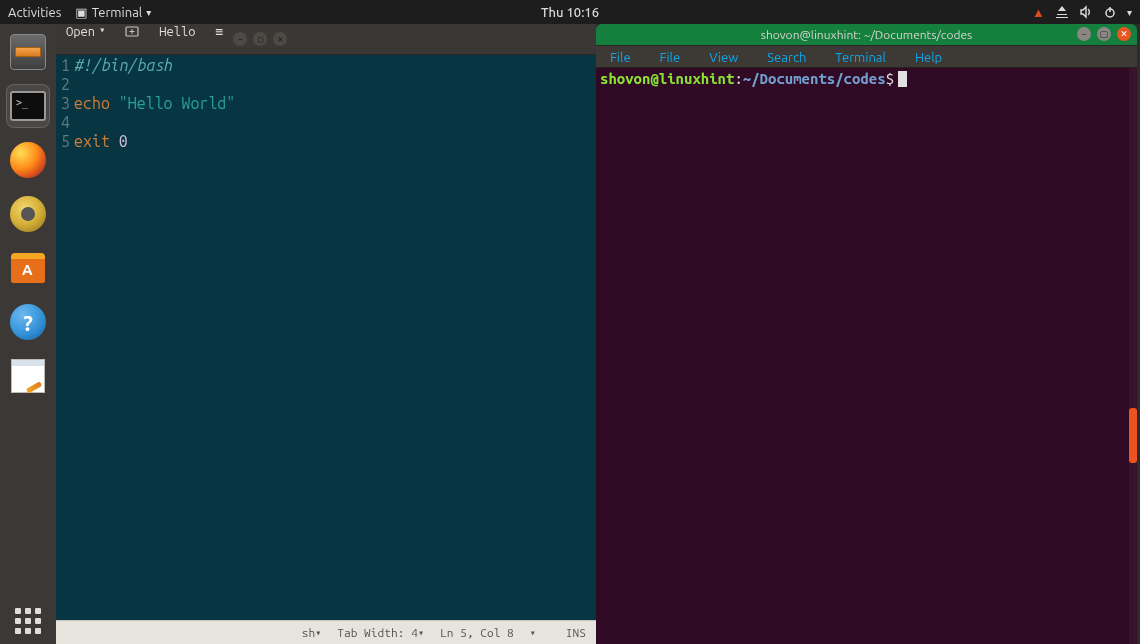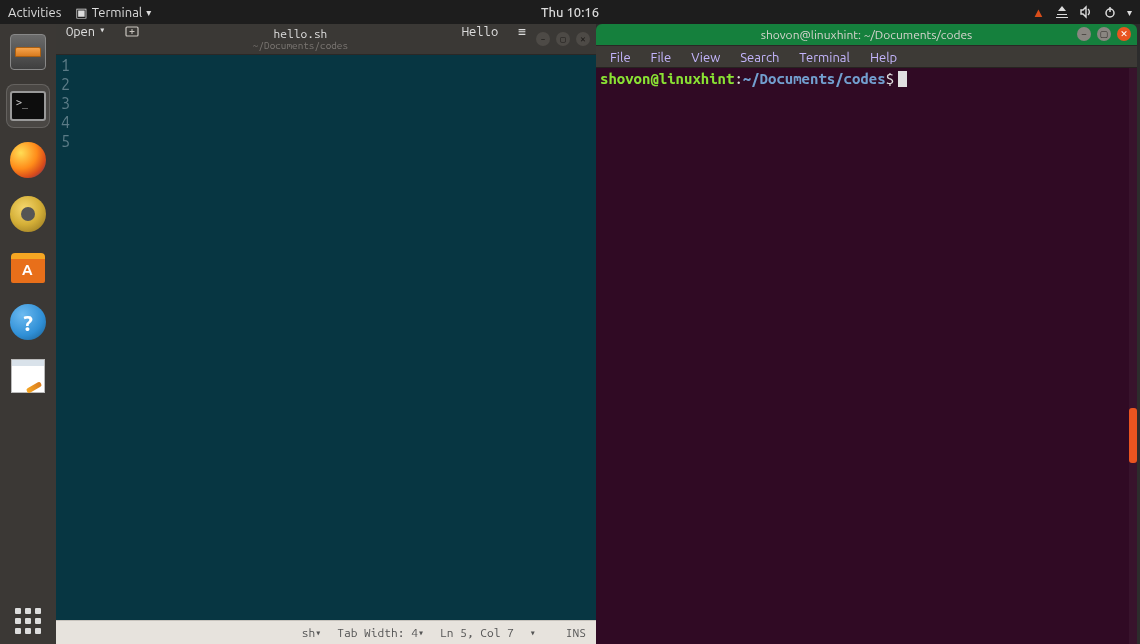--- a/index.html
+++ b/index.html
@@ -137,22 +137,22 @@
     display:flex; align-items:center; justify-content:center;
     position:relative; border-radius:6px 6px 0 0;
     border-bottom:1px solid #2a2826;
   }
   .term-ctls { position:absolute; right:6px; top:3px; display:flex; gap:6px;}
   .tctl {width:14px;height:14px;border-radius:50%;display:flex;align-items:center;justify-content:center;font-size:9px;cursor:pointer;}
   .tmin {background:#8a8681;color:#2b2724;}
   .tmax {background:#8a8681;color:#2b2724;}
   .tclose{background:#e95420;color:#fff;}
   .term-menu {
-    height:22px; background:#3d3a36; color:#c4b5fd; font-size:13px;
-    display:flex; align-items:center; gap:4px; padding:0 6px;
+    height:22px; background:#3d3a36; color:#0ea5e9; font-size:13px;
+    display:flex; align-items:center; gap:13px; padding:0 6px;
     border-bottom:1px solid #262320;
   }
   .term-menu span { padding:0 8px; cursor:pointer;}
   .term-body {
     flex:1; background:#300a24; color:#e0e0e0;
     font-family:"Ubuntu Mono","DejaVu Sans Mono",monospace;
     font-size:15px; padding:2px 4px; position:relative;
   }
   .prompt-user { color:#8ae234; font-weight:bold;}
   .prompt-path { color:#729fcf; font-weight:bold;}
@@ -252,57 +252,60 @@
       <span>Open</span>
       <span class="chev">▾</span>
     </div>
     <div class="gedit-btn">
       <svg width="14" height="14" viewBox="0 0 14 14">
           <rect x="1" y="3" width="12" height="9" rx="1" fill="none" stroke="#c9c5bf" stroke-width="1.2"></rect>
           <line x1="7" y1="5" x2="7" y2="10" stroke="#c9c5bf"></line>
           <line x1="4.5" y1="7.5" x2="9.5" y2="7.5" stroke="#c9c5bf"></line>
         </svg>
     </div>
-    <div class="gedit-title">
-      <div class="fname">hello.sh</div>
-      <div class="fpath">~/Documents/codes</div>
-    </div>
     <div class="gedit-btn">Hello</div>
     <div class="gedit-btn">
       <span>≡</span>
     </div>
     <div class="gedit-windowctl">
       <div class="wctl">–</div>
       <div class="wctl">▢</div>
       <div class="wctl">✕</div>
     </div>
   </div>
 
   <div class="gedit-body">
     <div class="gutter">
       <div>1</div>
         <div>2</div>
         <div>3</div>
         <div>4</div>
         <div>5</div>
     </div>
+    <div class="code">
+      <div><span class="c-comment">#!/bin/bash</span></div>
+      <div></div>
+      <div><span class="c-builtin">echo</span><span class="c-str"> "Hello World"</span></div>
+      <div></div>
+      <div><span class="c-builtin">exit</span><span class="c-num"> 0</span></div>
+    </div>
   </div>
 
   <div class="gedit-status">
     <div class="spacer"></div>
     <div class="status-item">
       <span>sh</span>
         <span class="chev">▾</span>
     </div>
     <div class="status-item">
       <span>Tab Width: 4</span>
         <span class="chev">▾</span>
     </div>
     <div class="status-item">
-      <span>Ln 5, Col 7</span>
+      <span>Ln 5, Col 8</span>
     </div>
     <div class="status-item" style="width:20px">
         <span class="chev">▾</span>
       </div>
     <div class="status-item">INS</div>
   </div>
 </div>
 
 <div class="term-window">
   <div class="term-titlebar">

